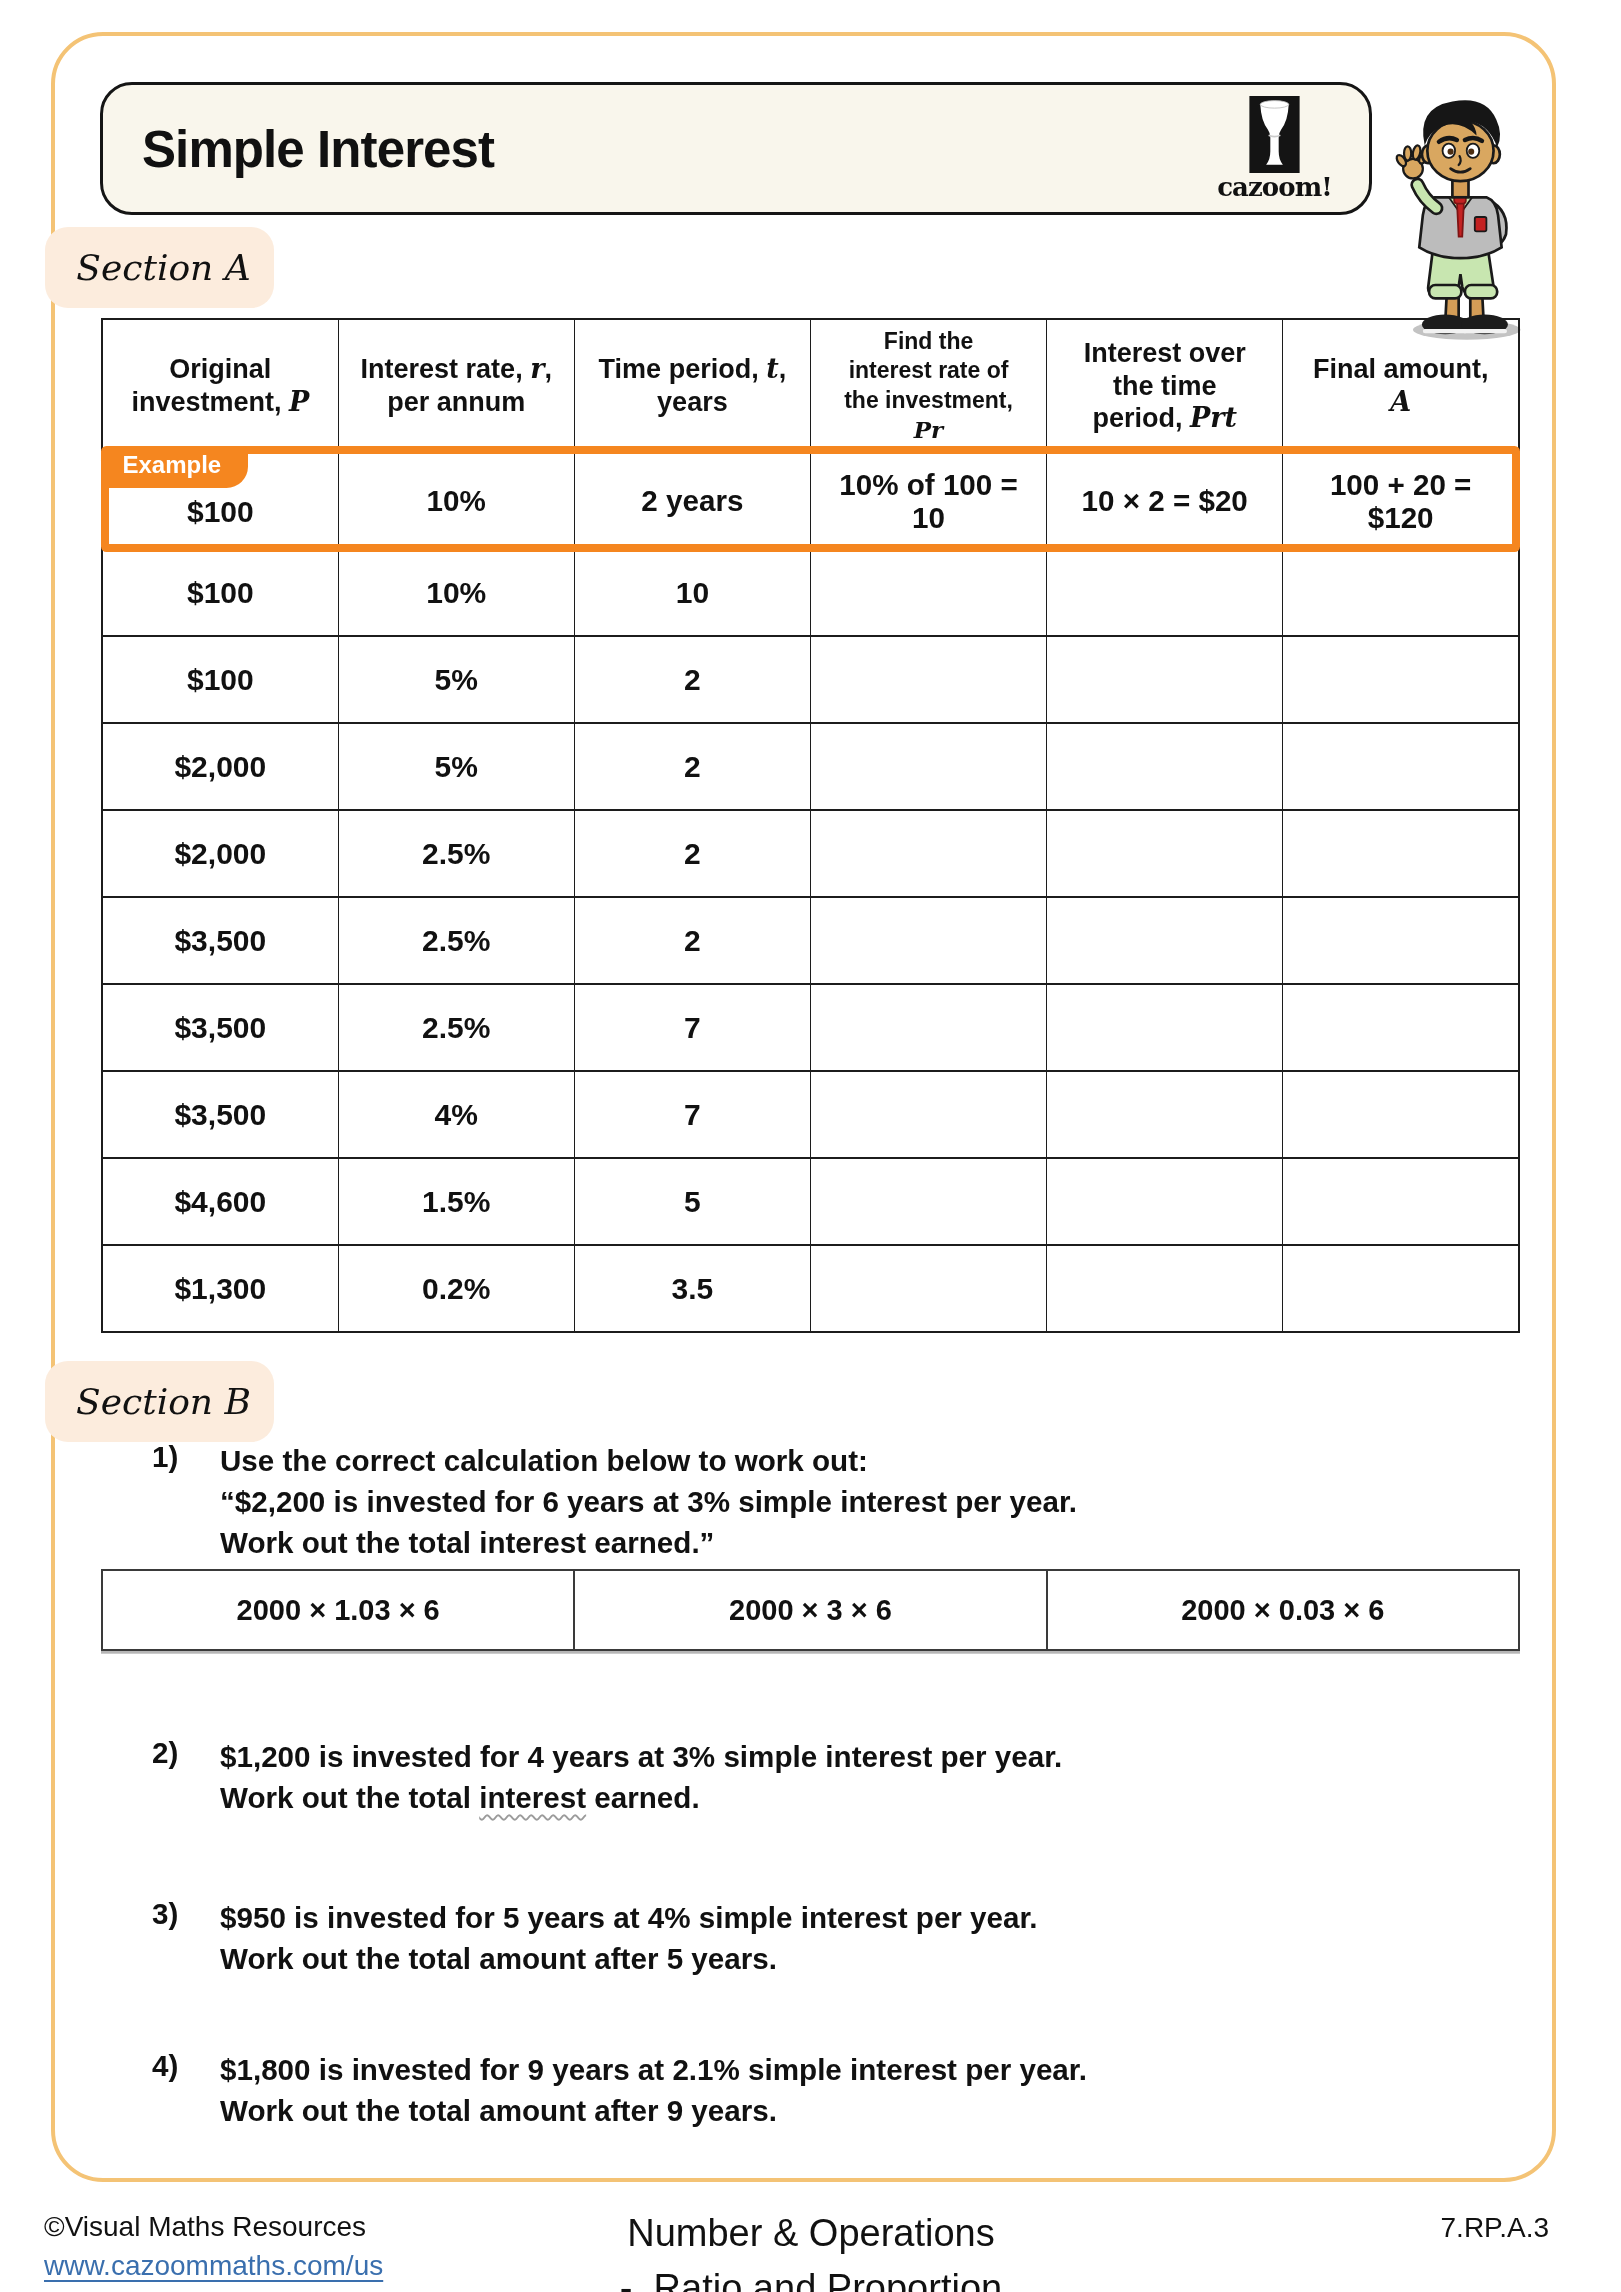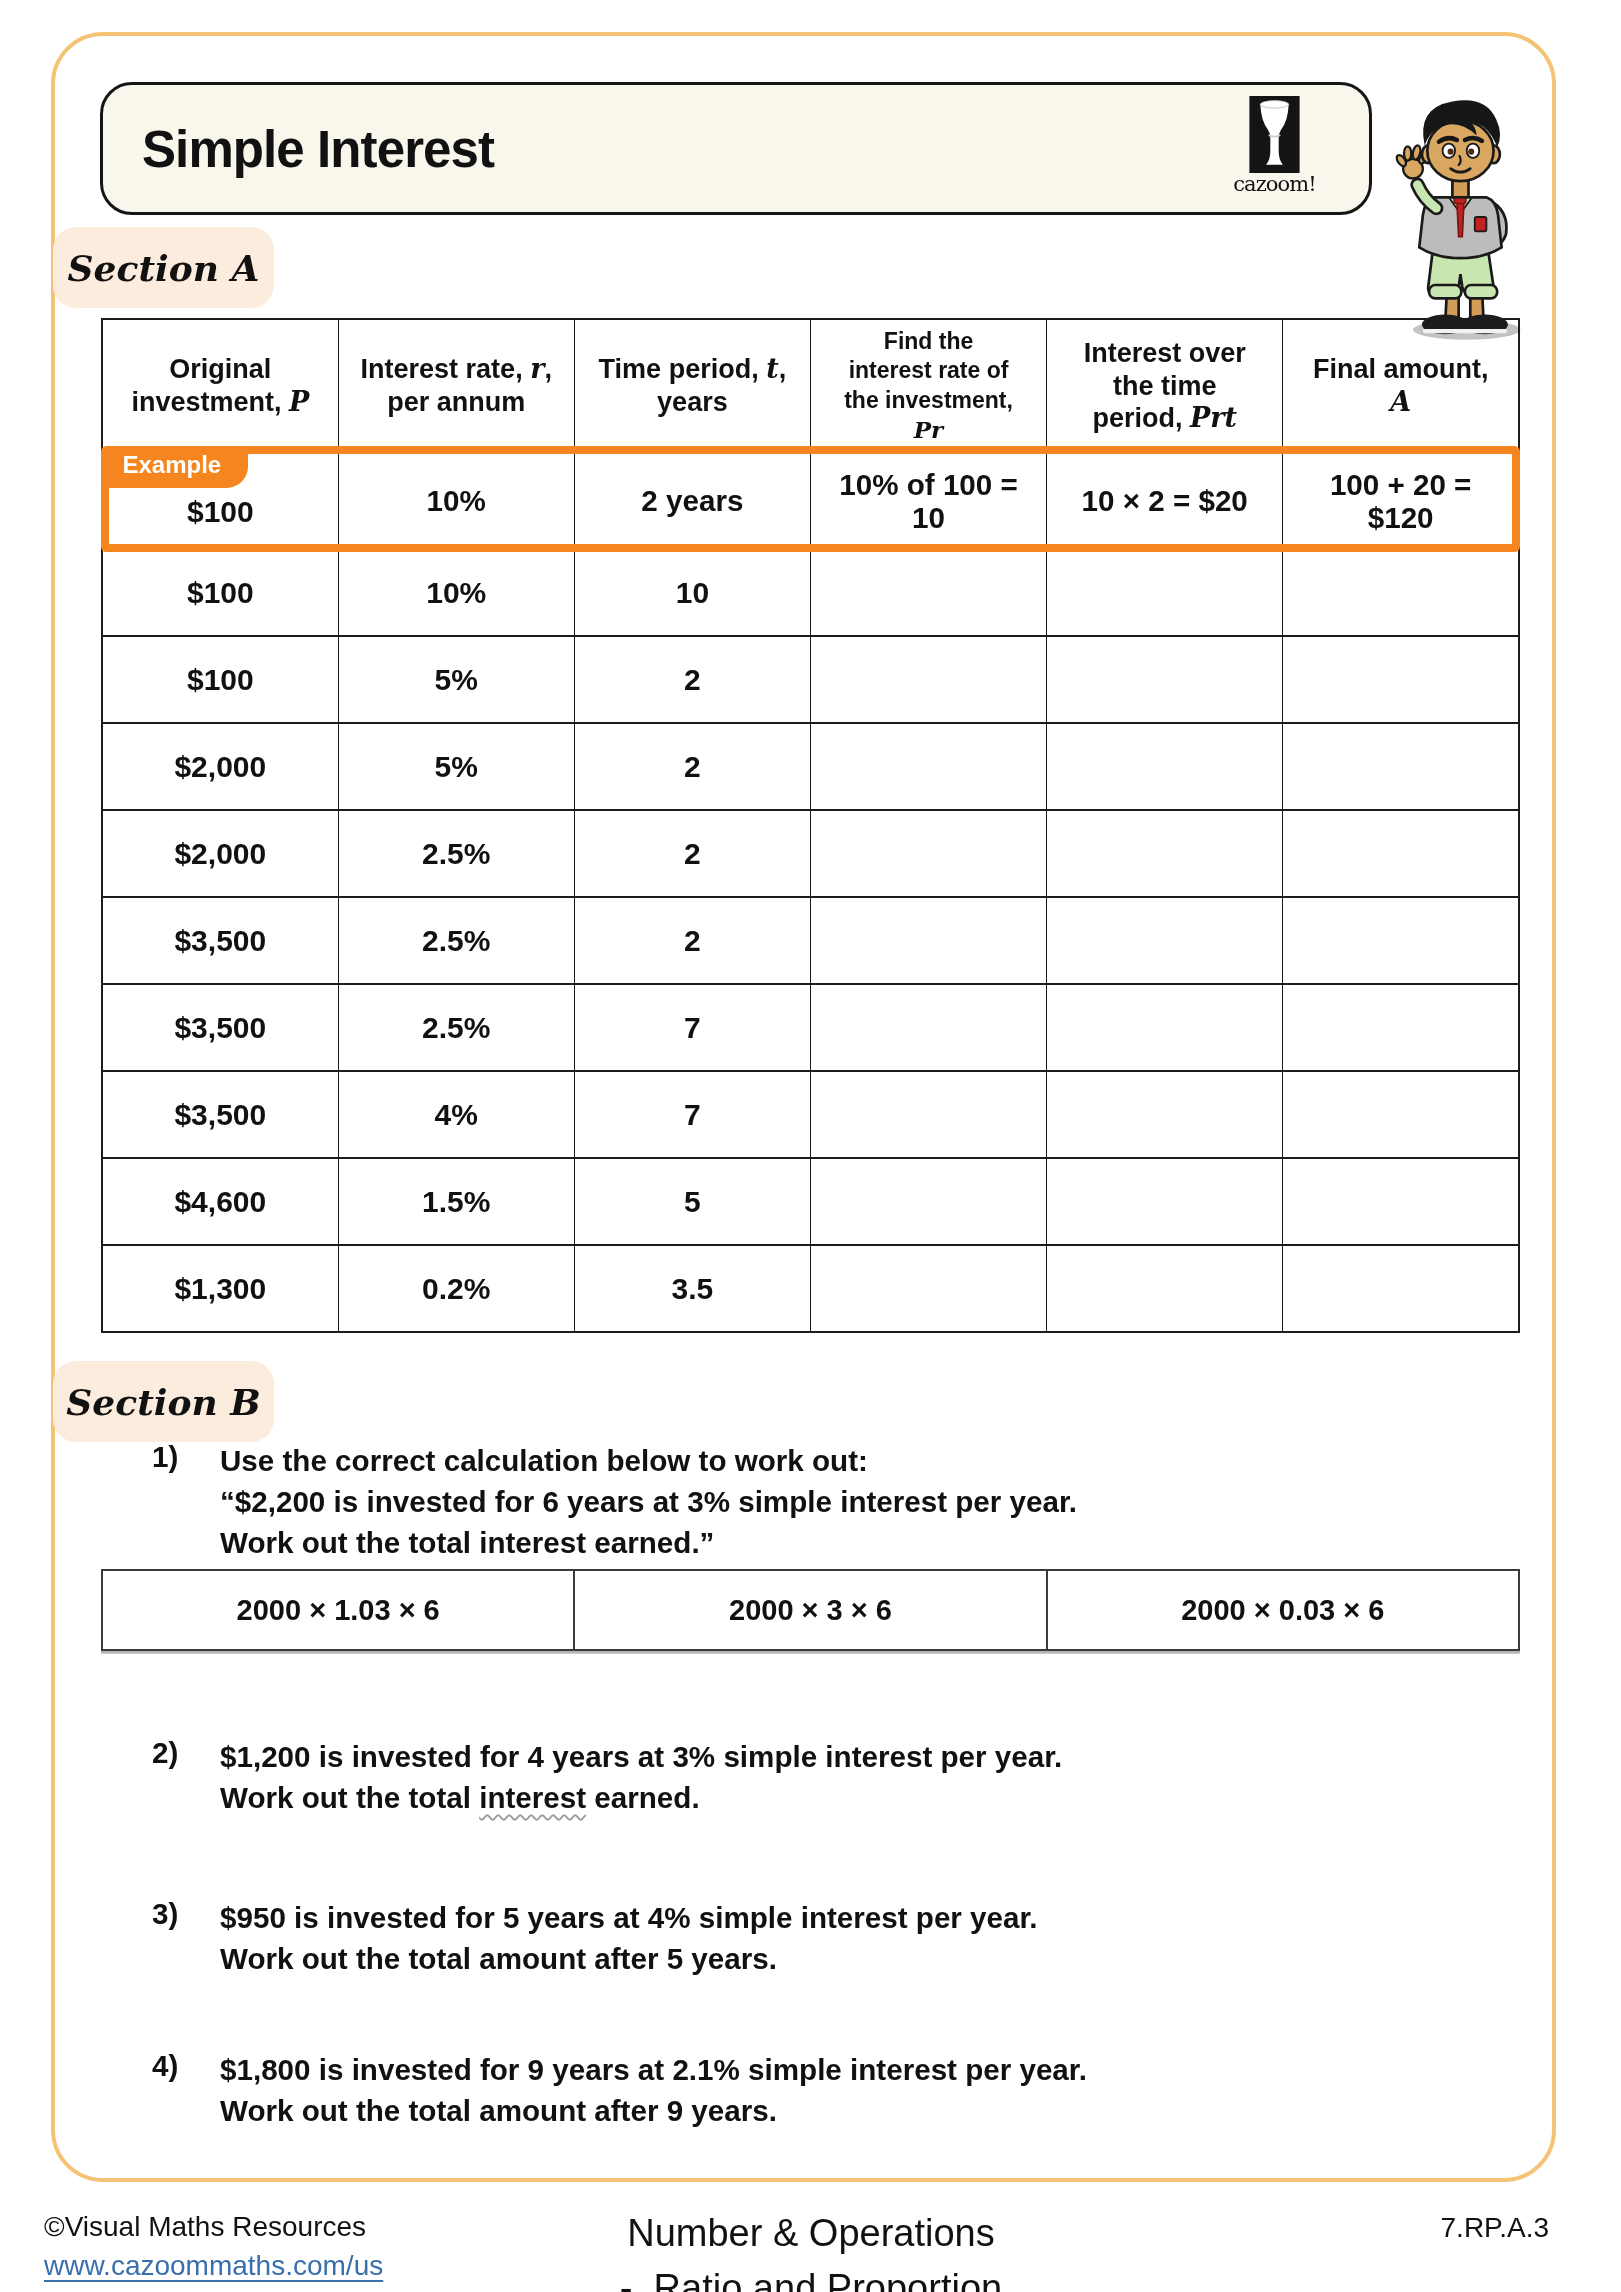--- a/index.html
+++ b/index.html
@@ -9,29 +9,29 @@
   .frame{position:absolute;left:51px;top:32px;width:1497px;height:2142px;
          border:4.5px solid var(--frame-orange,#f4c375);border-radius:52px;}
 
   
   .title-box{position:absolute;left:100px;top:82px;width:1266px;height:127px;
              background:var(--title-box-cream,#f9f6ec);border:3.6px solid #151515;border-radius:32px;}
   .title{position:absolute;left:39px;top:50%;transform:translateY(-50%);
          font-size:51px;font-weight:bold;letter-spacing:-0.9px;}
   .logo{position:absolute;right:23px;top:10.7px;width:143px;text-align:center;}
   .logo svg{width:51px;height:77px;display:block;margin:0 auto;}
-  .logo-text{font-family:"DejaVu Serif",serif;font-weight:normal;font-size:21px;letter-spacing:-0.9px;margin-top:-0.9px;}
+  .logo-text{font-family:"DejaVu Serif",serif;font-weight:bold;font-size:26px;letter-spacing:-0.9px;margin-top:-0.9px;}
 
   .character{position:absolute;left:1377px;top:63px;width:166px;height:282px;}
 
   
-  .section-label{position:absolute;left:53px;width:221px;height:81px;
+  .section-label{position:absolute;left:45px;width:221px;height:81px;
                  background:var(--section-label-peach,#fcecdd);border-radius:23px;
                  display:flex;align-items:center;justify-content:center;
-                 font-family:"DejaVu Serif",serif;font-style:italic;font-weight:bold;font-size:36px;}
+                 font-family:"DejaVu Serif",serif;font-style:italic;font-weight:normal;font-size:36px;padding-left:8px;}
   #section-a-label{top:227px;}
   #section-b-label{top:1361px;}
 
   
   .table-wrap{position:absolute;left:101px;top:318px;}
   table{border-collapse:collapse;table-layout:fixed;width:1419px;border:2.7px solid #1c1c1c;}
   th,td{border:1.8px solid #1c1c1c;border-top-width:2.7px;border-bottom-width:2.7px;
         text-align:center;vertical-align:middle;padding:0 7.2px;overflow:hidden;}
   thead tr{height:134px;}
   th{font-size:27px;font-weight:bold;line-height:1.22;}

